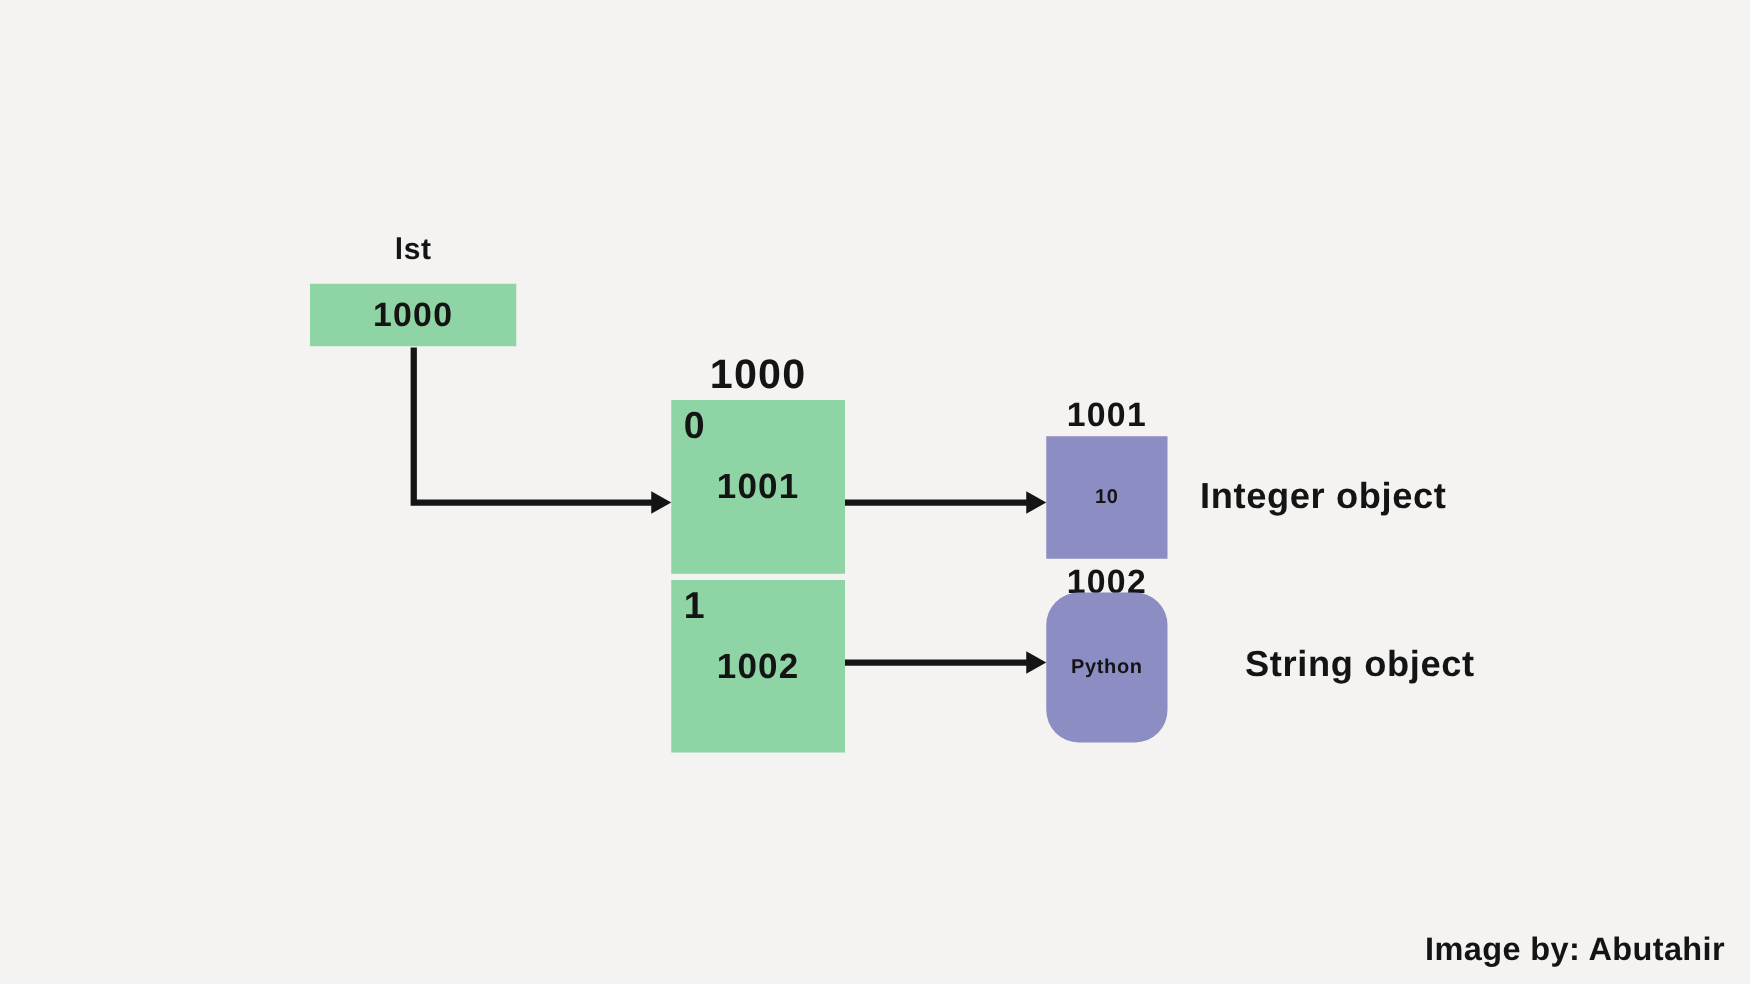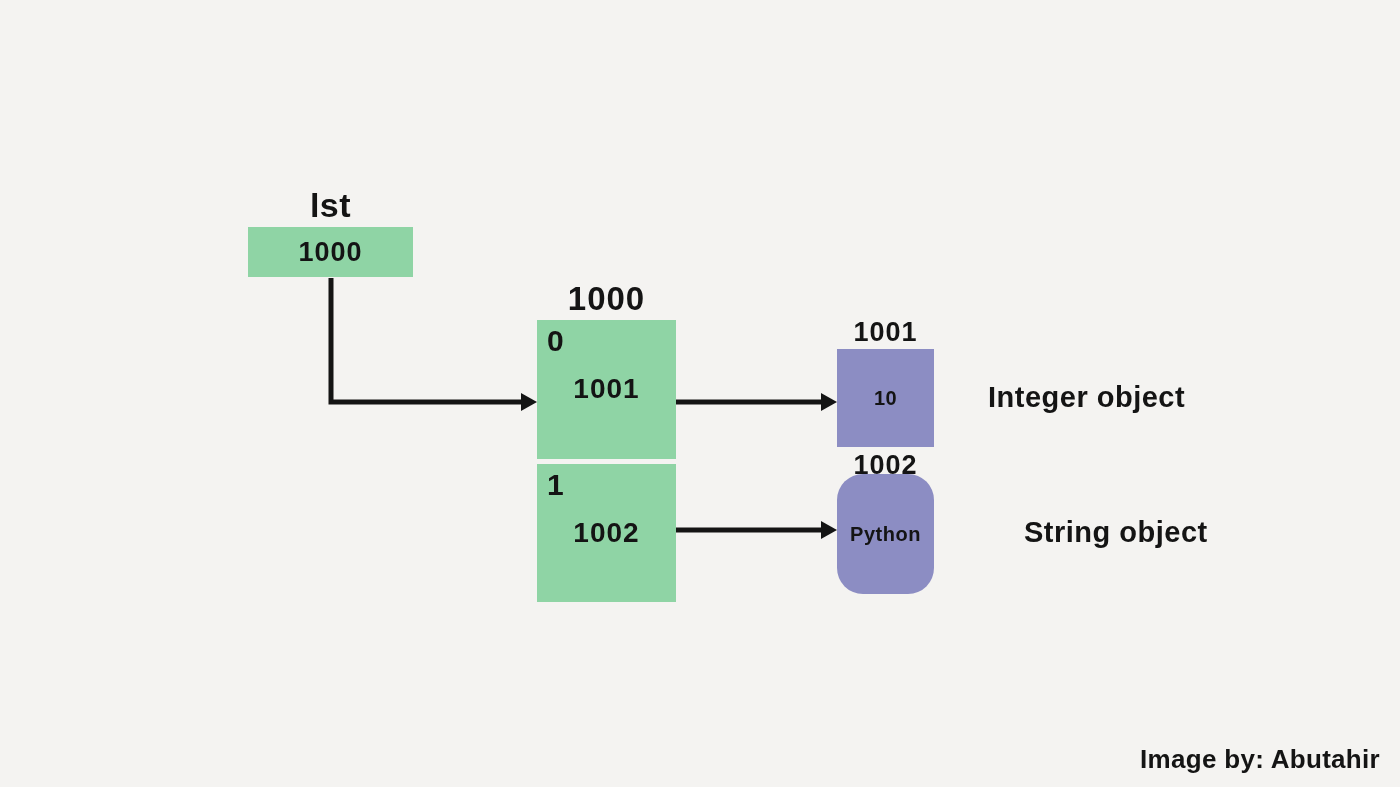--- a/index.html
+++ b/index.html
@@ -14,21 +14,21 @@
     color: #141414;
     position: relative;
     overflow: hidden;
   }
   .abs { position: absolute; }
 
   
   .lst-label {
     left: 248px; top: 186px; width: 165px;
     text-align: center;
-    font-size: 34px; font-weight: 700;
+    font-size: 24px; font-weight: 700;
     letter-spacing: 0.5px;
   }
   .lst-box {
     left: 248px; top: 227px; width: 165px; height: 50px;
     background: #8fd4a5;
     display: flex; align-items: center; justify-content: center;
     font-size: 27px; font-weight: 600; letter-spacing: 1px;
   }
 
   
@@ -60,24 +60,24 @@
 
   
   .obj-address {
     width: 97px; text-align: center;
     font-size: 27px; font-weight: 600; letter-spacing: 1px;
   }
   .obj-box {
     width: 97px; height: 98px;
     background: #8c8dc3;
     display: flex; align-items: center; justify-content: center;
-    font-size: 20px; font-weight: 600; letter-spacing: 0.5px;
+    font-size: 16px; font-weight: 600; letter-spacing: 0.5px;
   }
   .obj-type {
-    font-size: 29px; font-weight: 600; letter-spacing: 0.5px; margin-left: 28px;
+    font-size: 29px; font-weight: 600; letter-spacing: 0.5px;
   }
 
   .addr-1 { left: 837px; top: 317px; }
   .box-1  { left: 837px; top: 349px; }
   .type-1 { left: 960px; top: 381px; }
 
   .addr-2 { left: 837px; top: 450px; }
   .box-2  { left: 837px; top: 474px; height: 120px; border-radius: 26px; }
   .type-2 { left: 996px; top: 516px; }
 

